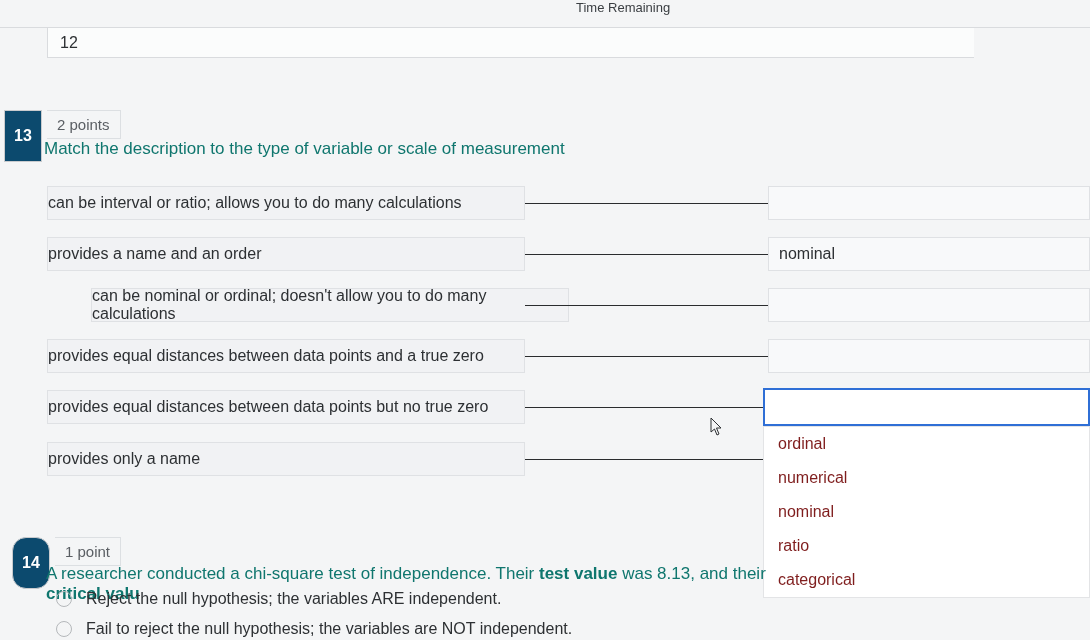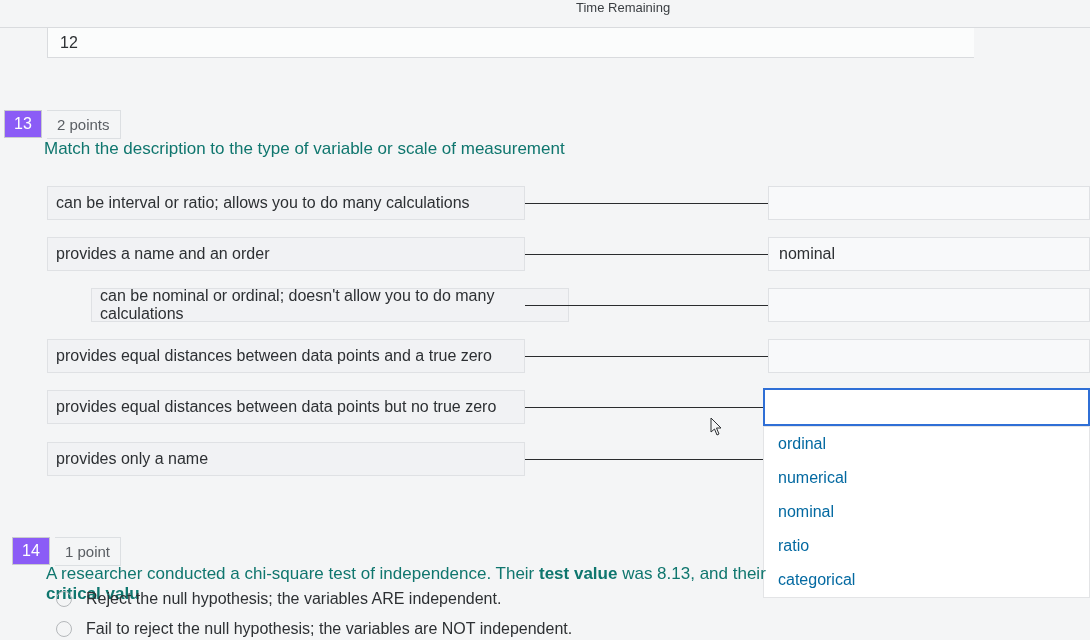--- a/index.html
+++ b/index.html
@@ -43,29 +43,29 @@
     font-size: 16px;
     color: #2d3033;
     padding-left: 12px;
     line-height: 24px;
     display:flex;
     align-items:center;
   }
 
   .q-number {
     position: absolute;
-    background: #8b5cf6;
+    background: #0c4a6e;
     color: #ffffff;
     font-size: 16px;
-    font-weight: 400;
-    padding: 4px 9px;
+    font-weight: 700;
+    padding: 16px 9px;
     border: 1px solid #c9cbce;
   }
   #qn13 { left: 4px; top: 110px; }
-  #qn14 { left: 12px; top: 537px; }
+  #qn14 { left: 12px; top: 537px; border-radius: 14px; }
 
   .q-points {
     position: absolute;
     font-size: 15px;
     color: #5a5e63;
     background: #f4f5f6;
     border: 1px solid #dcdfe2;
     border-left: none;
     padding: 5px 10px 5px 10px;
   }
@@ -83,21 +83,20 @@
 
   .match-left {
     position: absolute;
     left: 47px;
     width: 478px;
     height: 34px;
     background: #f1f2f4;
     border: 1px solid #dfe1e4;
     display: flex;
     align-items: center;
-    padding-left: 8px;
     font-size: 16px;
     color: #2d3033;
   }
   .match-line {
     position: absolute;
     left: 525px;
     width: 243px;
     height: 0;
     border-top: 1px solid #2a2c2e;
   }
@@ -138,21 +137,21 @@
     width: 327px;
     background: #ffffff;
     border: 1px solid #e3e4e6;
   }
   .dropdown-item {
     height: 34px;
     display: flex;
     align-items: center;
     padding-left: 14px;
     font-size: 16px;
-    color: #0369a1;
+    color: #7f1d1d;
   }
 
   .radio-row {
     position: absolute;
     left: 56px;
     display: flex;
     align-items: center;
     font-size: 16px;
     color: #2d3033;
   }

